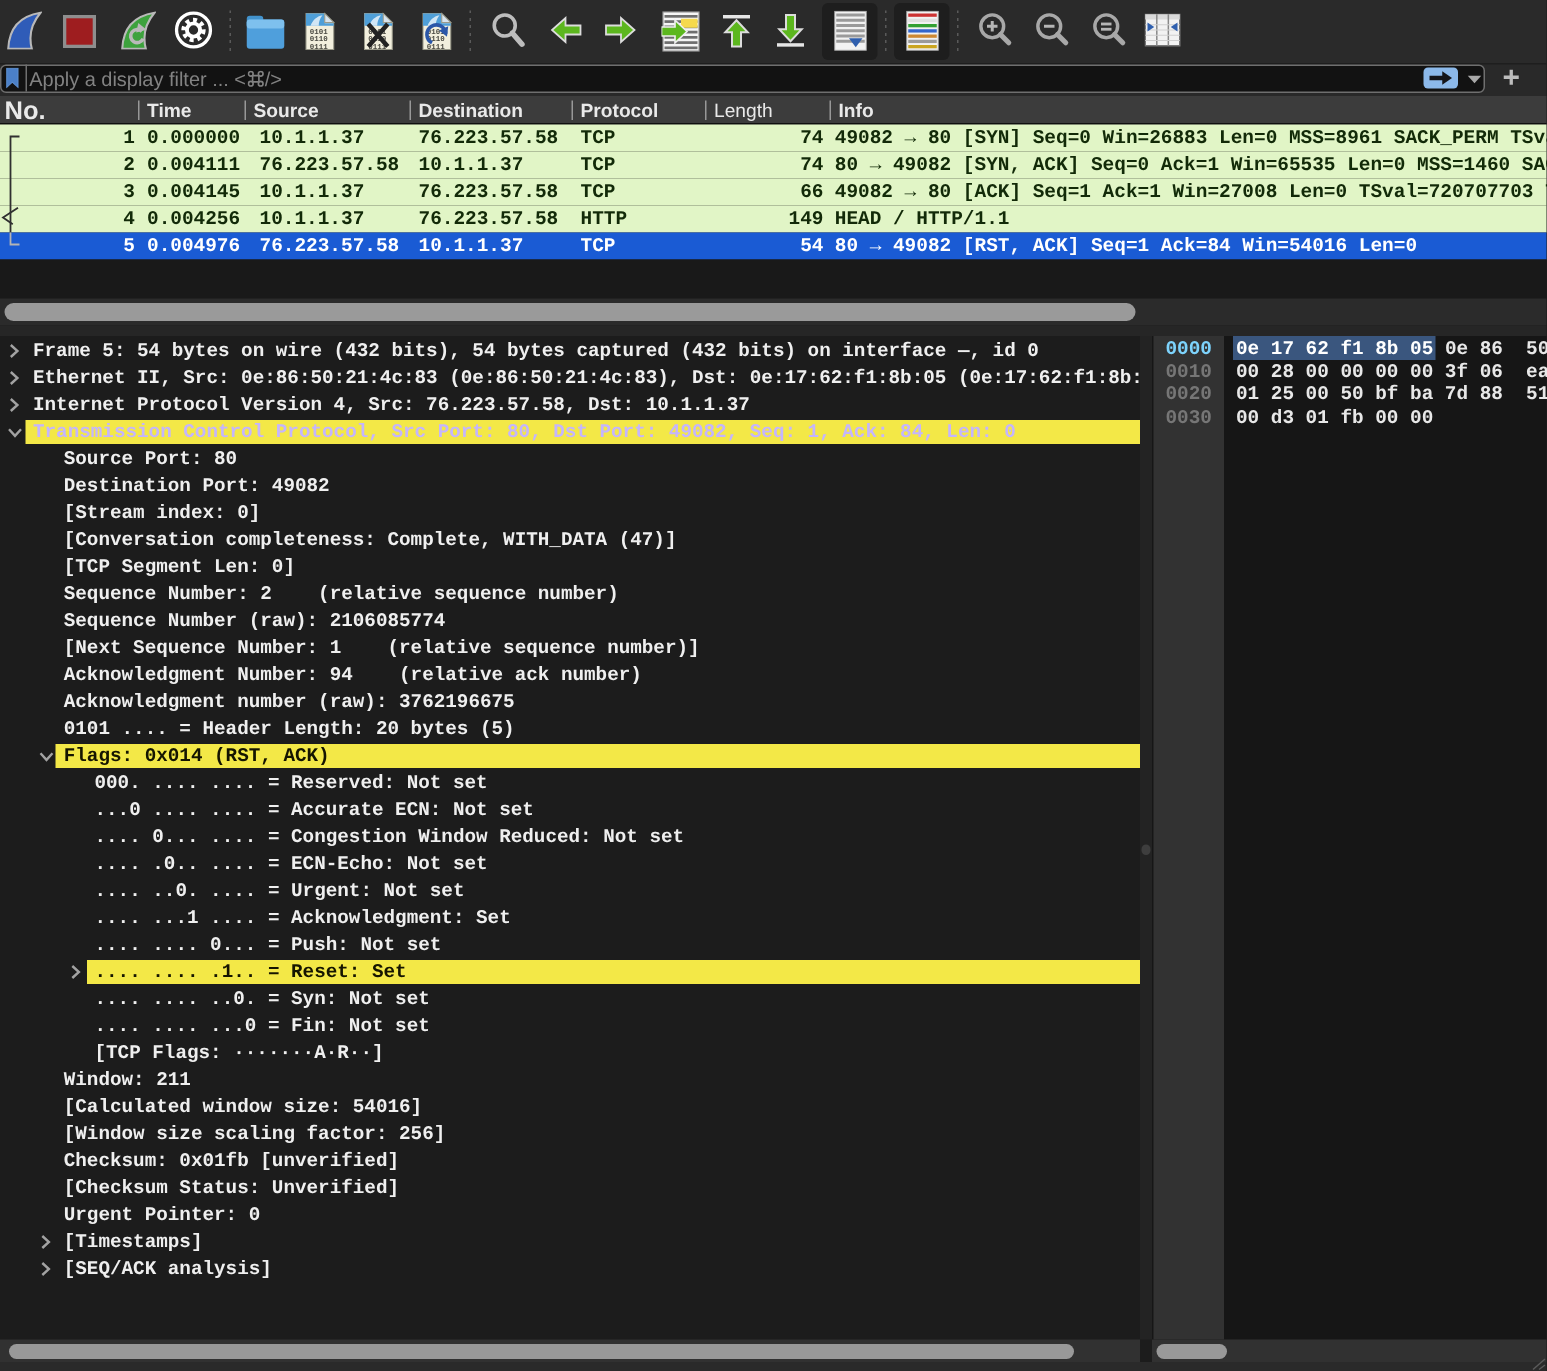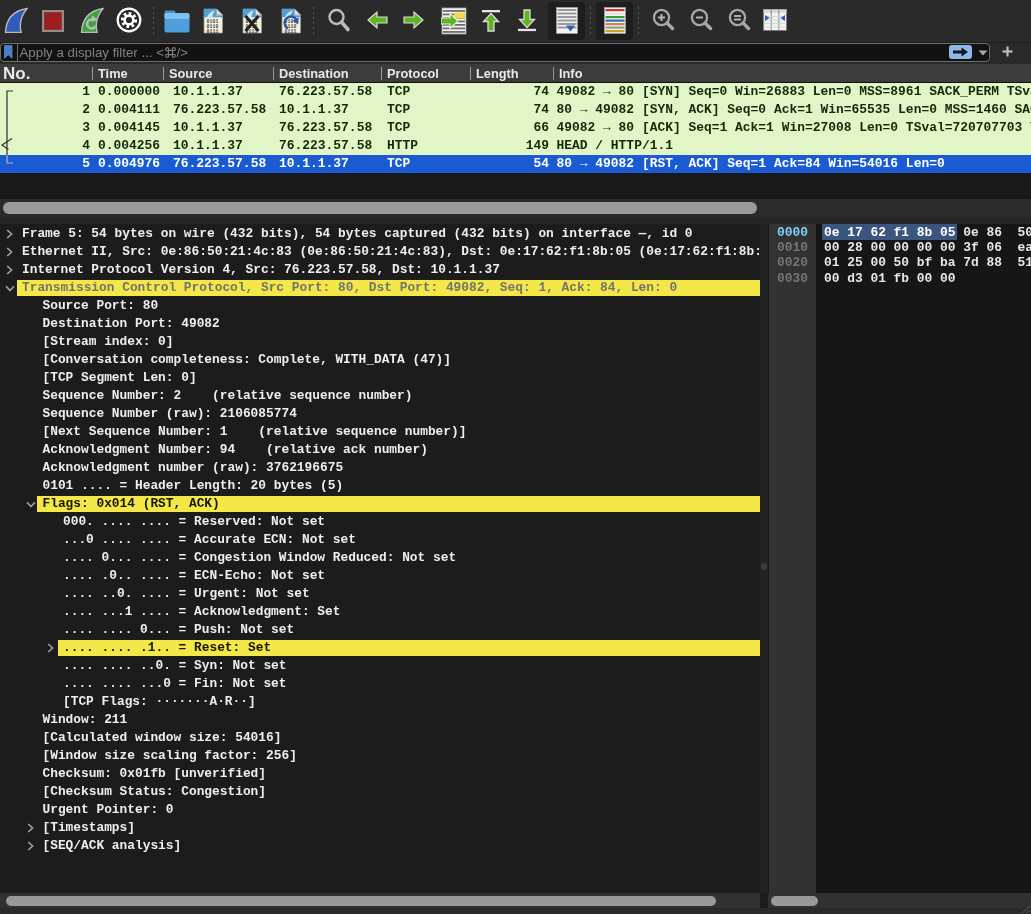--- a/index.html
+++ b/index.html
@@ -180,21 +180,21 @@
 <svg class="abs" style="left:1002px;top:46px" width="11" height="11" viewBox="0 0 11 11">
       <line x1="5.5" y1="0.5" x2="5.5" y2="10.5" stroke="#bdbdbd" stroke-width="2.2"></line>
       <line x1="0.5" y1="5.5" x2="10.5" y2="5.5" stroke="#bdbdbd" stroke-width="2.2"></line>
     </svg>
 <div class="abs" style="left:0;top:64px;width:1031px;height:19px;background:#3c3c3c;border-bottom:1px solid #0f0f0f"></div>
 <span class="abs sans" style="left:3px;top:64px;width:200px;font-size:17px;line-height:19px;font-weight:bold;color:#e9e9e9">No.</span>
 <span class="abs sans" style="left:98px;top:64px;width:200px;font-size:12.8px;line-height:19px;font-weight:bold;color:#e9e9e9">Time</span>
 <span class="abs sans" style="left:169px;top:64px;width:200px;font-size:12.8px;line-height:19px;font-weight:bold;color:#e9e9e9">Source</span>
 <span class="abs sans" style="left:279px;top:64px;width:200px;font-size:12.8px;line-height:19px;font-weight:bold;color:#e9e9e9">Destination</span>
 <span class="abs sans" style="left:387px;top:64px;width:200px;font-size:12.8px;line-height:19px;font-weight:bold;color:#e9e9e9">Protocol</span>
-<span class="abs sans" style="left:476px;top:64px;width:200px;font-size:12.8px;line-height:19px;font-weight:bold;color:#e9e9e9">Length</span>
+<span class="abs sans" style="left:476px;top:64px;width:200px;font-size:12.8px;line-height:19px;font-weight:normal;color:#e9e9e9">Length</span>
 <span class="abs sans" style="left:559px;top:64px;width:200px;font-size:12.8px;line-height:19px;font-weight:bold;color:#e9e9e9">Info</span>
 <div class="abs" style="left:92px;top:67px;width:1px;height:13px;background:#989898"></div>
 <div class="abs" style="left:163px;top:67px;width:1px;height:13px;background:#989898"></div>
 <div class="abs" style="left:273px;top:67px;width:1px;height:13px;background:#989898"></div>
 <div class="abs" style="left:381px;top:67px;width:1px;height:13px;background:#989898"></div>
 <div class="abs" style="left:470px;top:67px;width:1px;height:13px;background:#989898"></div>
 <div class="abs" style="left:553px;top:67px;width:1px;height:13px;background:#989898"></div>
 <div class="pkrow mono" style="top:83px;background:#e1f5c6;color:#122a08"><span class="pk" style="left:0;width:90px;text-align:right;display:inline-block">1</span><span class="pk" style="left:98px">0.000000</span><span class="pk" style="left:173px">10.1.1.37</span><span class="pk" style="left:279px">76.223.57.58</span><span class="pk" style="left:387px">TCP</span><span class="pk" style="left:461px;width:88px;text-align:right;display:inline-block">74</span><span class="pk" style="left:556.5px">49082 → 80 [SYN] Seq=0 Win=26883 Len=0 MSS=8961 SACK_PERM TSval=720707703 TSecr=0 WS=128</span></div>
 <div class="pkrow mono" style="top:101px;background:#e1f5c6;color:#122a08"><span class="pk" style="left:0;width:90px;text-align:right;display:inline-block">2</span><span class="pk" style="left:98px">0.004111</span><span class="pk" style="left:173px">76.223.57.58</span><span class="pk" style="left:279px">10.1.1.37</span><span class="pk" style="left:387px">TCP</span><span class="pk" style="left:461px;width:88px;text-align:right;display:inline-block">74</span><span class="pk" style="left:556.5px">80 → 49082 [SYN, ACK] Seq=0 Ack=1 Win=65535 Len=0 MSS=1460 SACK_PERM TSval=3820509026 TSecr=720707703</span></div>
 <div class="pkrow mono" style="top:119px;background:#e1f5c6;color:#122a08"><span class="pk" style="left:0;width:90px;text-align:right;display:inline-block">3</span><span class="pk" style="left:98px">0.004145</span><span class="pk" style="left:173px">10.1.1.37</span><span class="pk" style="left:279px">76.223.57.58</span><span class="pk" style="left:387px">TCP</span><span class="pk" style="left:461px;width:88px;text-align:right;display:inline-block">66</span><span class="pk" style="left:556.5px">49082 → 80 [ACK] Seq=1 Ack=1 Win=27008 Len=0 TSval=720707703 TSecr=3820509026</span></div>
@@ -216,21 +216,21 @@
     </svg>
 <div class="drow mono" style="top:243px"><span class="abs" style="left:22px;color:#efefef;white-space:pre">Ethernet II, Src: 0e:86:50:21:4c:83 (0e:86:50:21:4c:83), Dst: 0e:17:62:f1:8b:05 (0e:17:62:f1:8b:</span></div>
 <svg class="abs" style="left:6px;top:247px" width="7" height="10" viewBox="0 0 7 10">
       <path d="M1.2,1 L5.6,5 L1.2,9" fill="none" stroke="#a2a2a2" stroke-width="1.6"></path>
     </svg>
 <div class="drow mono" style="top:261px"><span class="abs" style="left:22px;color:#efefef;white-space:pre">Internet Protocol Version 4, Src: 76.223.57.58, Dst: 10.1.1.37</span></div>
 <svg class="abs" style="left:6px;top:265px" width="7" height="10" viewBox="0 0 7 10">
       <path d="M1.2,1 L5.6,5 L1.2,9" fill="none" stroke="#a2a2a2" stroke-width="1.6"></path>
     </svg>
 <div class="ybar" style="left:16.5px;top:280px;width:743.5px"></div>
-<div class="drow mono" style="top:279px"><span class="abs" style="left:22px;color:#737373;white-space:pre">Transmission Control Protocol, Src Port: 80, Dst Port: 49082, Seq: 1, Ack: 84, Len: 0</span></div>
+<div class="drow mono" style="top:279px"><span class="abs" style="left:22px;color:#c4b5fd;white-space:pre">Transmission Control Protocol, Src Port: 80, Dst Port: 49082, Seq: 1, Ack: 84, Len: 0</span></div>
 <svg class="abs" style="left:5px;top:285px" width="10" height="7" viewBox="0 0 10 7">
       <path d="M1,1.2 L5,5.6 L9,1.2" fill="none" stroke="#a2a2a2" stroke-width="1.6"></path>
     </svg>
 <div class="drow mono" style="top:297px"><span class="abs" style="left:42.5px;color:#efefef;white-space:pre">Source Port: 80</span></div>
 <div class="drow mono" style="top:315px"><span class="abs" style="left:42.5px;color:#efefef;white-space:pre">Destination Port: 49082</span></div>
 <div class="drow mono" style="top:333px"><span class="abs" style="left:42.5px;color:#efefef;white-space:pre">[Stream index: 0]</span></div>
 <div class="drow mono" style="top:351px"><span class="abs" style="left:42.5px;color:#efefef;white-space:pre">[Conversation completeness: Complete, WITH_DATA (47)]</span></div>
 <div class="drow mono" style="top:369px"><span class="abs" style="left:42.5px;color:#efefef;white-space:pre">[TCP Segment Len: 0]</span></div>
 <div class="drow mono" style="top:387px"><span class="abs" style="left:42.5px;color:#efefef;white-space:pre">Sequence Number: 2    (relative sequence number)</span></div>
 <div class="drow mono" style="top:405px"><span class="abs" style="left:42.5px;color:#efefef;white-space:pre">Sequence Number (raw): 2106085774</span></div>
@@ -255,21 +255,21 @@
 <svg class="abs" style="left:47px;top:643px" width="7" height="10" viewBox="0 0 7 10">
       <path d="M1.2,1 L5.6,5 L1.2,9" fill="none" stroke="#a2a2a2" stroke-width="1.6"></path>
     </svg>
 <div class="drow mono" style="top:657px"><span class="abs" style="left:63px;color:#efefef;white-space:pre">.... .... ..0. = Syn: Not set</span></div>
 <div class="drow mono" style="top:675px"><span class="abs" style="left:63px;color:#efefef;white-space:pre">.... .... ...0 = Fin: Not set</span></div>
 <div class="drow mono" style="top:693px"><span class="abs" style="left:63px;color:#efefef;white-space:pre">[TCP Flags: ·······A·R··]</span></div>
 <div class="drow mono" style="top:711px"><span class="abs" style="left:42.5px;color:#efefef;white-space:pre">Window: 211</span></div>
 <div class="drow mono" style="top:729px"><span class="abs" style="left:42.5px;color:#efefef;white-space:pre">[Calculated window size: 54016]</span></div>
 <div class="drow mono" style="top:747px"><span class="abs" style="left:42.5px;color:#efefef;white-space:pre">[Window size scaling factor: 256]</span></div>
 <div class="drow mono" style="top:765px"><span class="abs" style="left:42.5px;color:#efefef;white-space:pre">Checksum: 0x01fb [unverified]</span></div>
-<div class="drow mono" style="top:783px"><span class="abs" style="left:42.5px;color:#efefef;white-space:pre">[Checksum Status: Congestion]</span></div>
+<div class="drow mono" style="top:783px"><span class="abs" style="left:42.5px;color:#efefef;white-space:pre">[Checksum Status: Unverified]</span></div>
 <div class="drow mono" style="top:801px"><span class="abs" style="left:42.5px;color:#efefef;white-space:pre">Urgent Pointer: 0</span></div>
 <div class="drow mono" style="top:819px"><span class="abs" style="left:42.5px;color:#efefef;white-space:pre">[Timestamps]</span></div>
 <svg class="abs" style="left:26.5px;top:823px" width="7" height="10" viewBox="0 0 7 10">
       <path d="M1.2,1 L5.6,5 L1.2,9" fill="none" stroke="#a2a2a2" stroke-width="1.6"></path>
     </svg>
 <div class="drow mono" style="top:837px"><span class="abs" style="left:42.5px;color:#efefef;white-space:pre">[SEQ/ACK analysis]</span></div>
 <svg class="abs" style="left:26.5px;top:841px" width="7" height="10" viewBox="0 0 7 10">
       <path d="M1.2,1 L5.6,5 L1.2,9" fill="none" stroke="#a2a2a2" stroke-width="1.6"></path>
     </svg>
 <div class="abs" style="left:760px;top:224px;width:8px;height:669px;background:#232323"></div>

